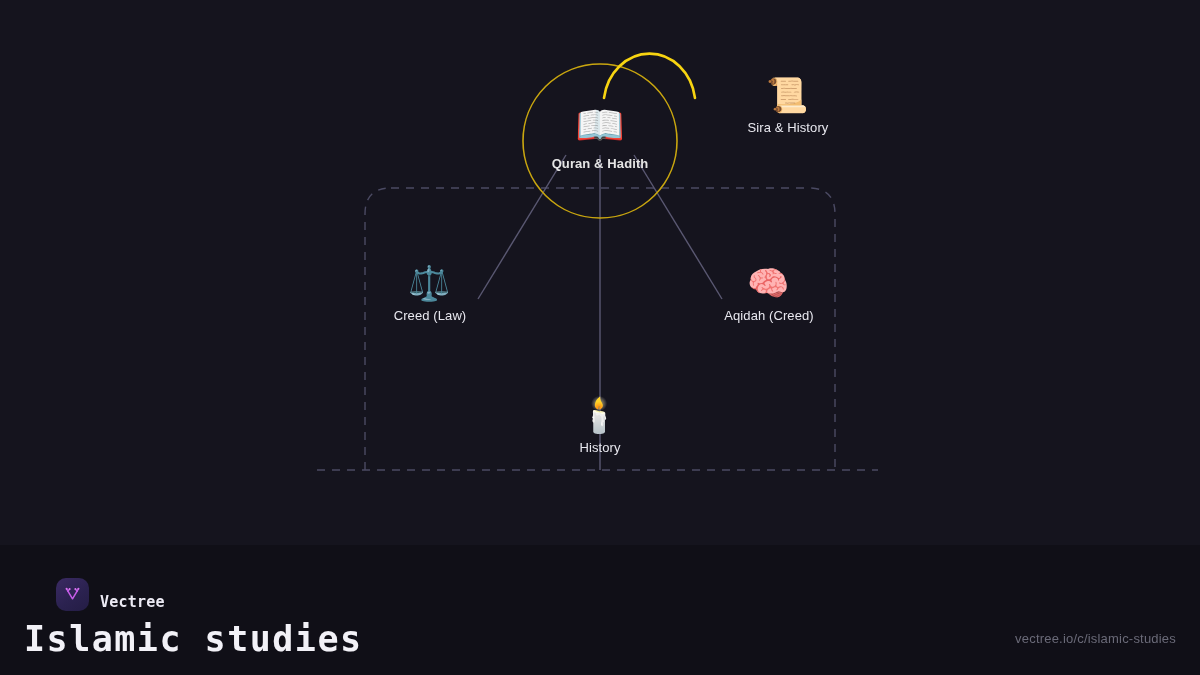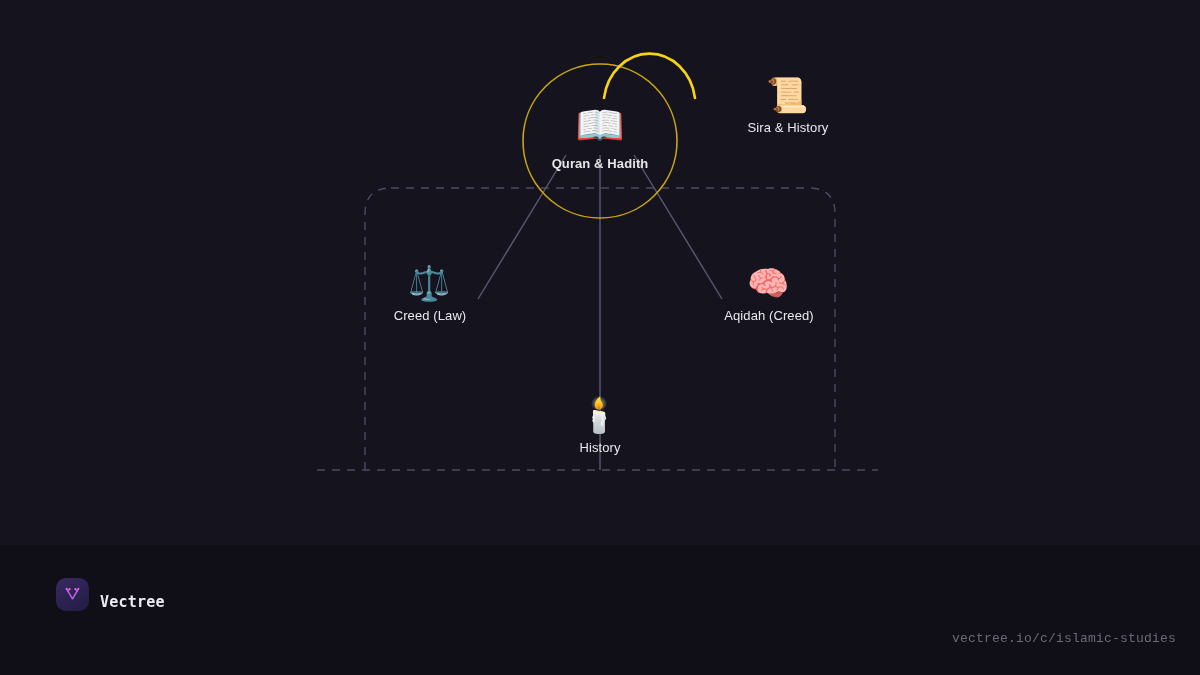--- a/index.html
+++ b/index.html
@@ -94,21 +94,21 @@
     font-family:"DejaVu Sans Mono","Liberation Mono", monospace;
     font-size:35px;
     font-weight:bold;
     color:#f2f1f7;
     letter-spacing:1.5px;
     white-space:nowrap;
   }
   #page-url {
     position:absolute;
     right:24px; top:86px;
-    font-family:Liberation Mono, monospace;
+    font-family:Liberation Sans, sans-serif;
     font-size:13px;
     color:#6a6a78;
     letter-spacing:.2px;
     white-space:nowrap;
   }
 </style>
 </head>
 <body>
 
 <div id="stage">
@@ -171,18 +171,19 @@
           </g>
           <circle cx="4.5" cy="4.7" r="1.25" fill="#d774f0"></circle>
           <circle cx="8.4" cy="5.1" r="1.25" fill="#d774f0"></circle>
           <circle cx="19.5" cy="4.7" r="1.25" fill="#d774f0"></circle>
           <circle cx="15.6" cy="5.1" r="1.25" fill="#d774f0"></circle>
         </svg>
       </span>
       <span id="brand-name">Vectree</span>
     </div>
 
+    <div id="page-title">Islamic studies</div>
 
     <div id="page-url">vectree.io/c/islamic-studies</div>
 
   </div>
 
 </div>
 
 </body></html>

